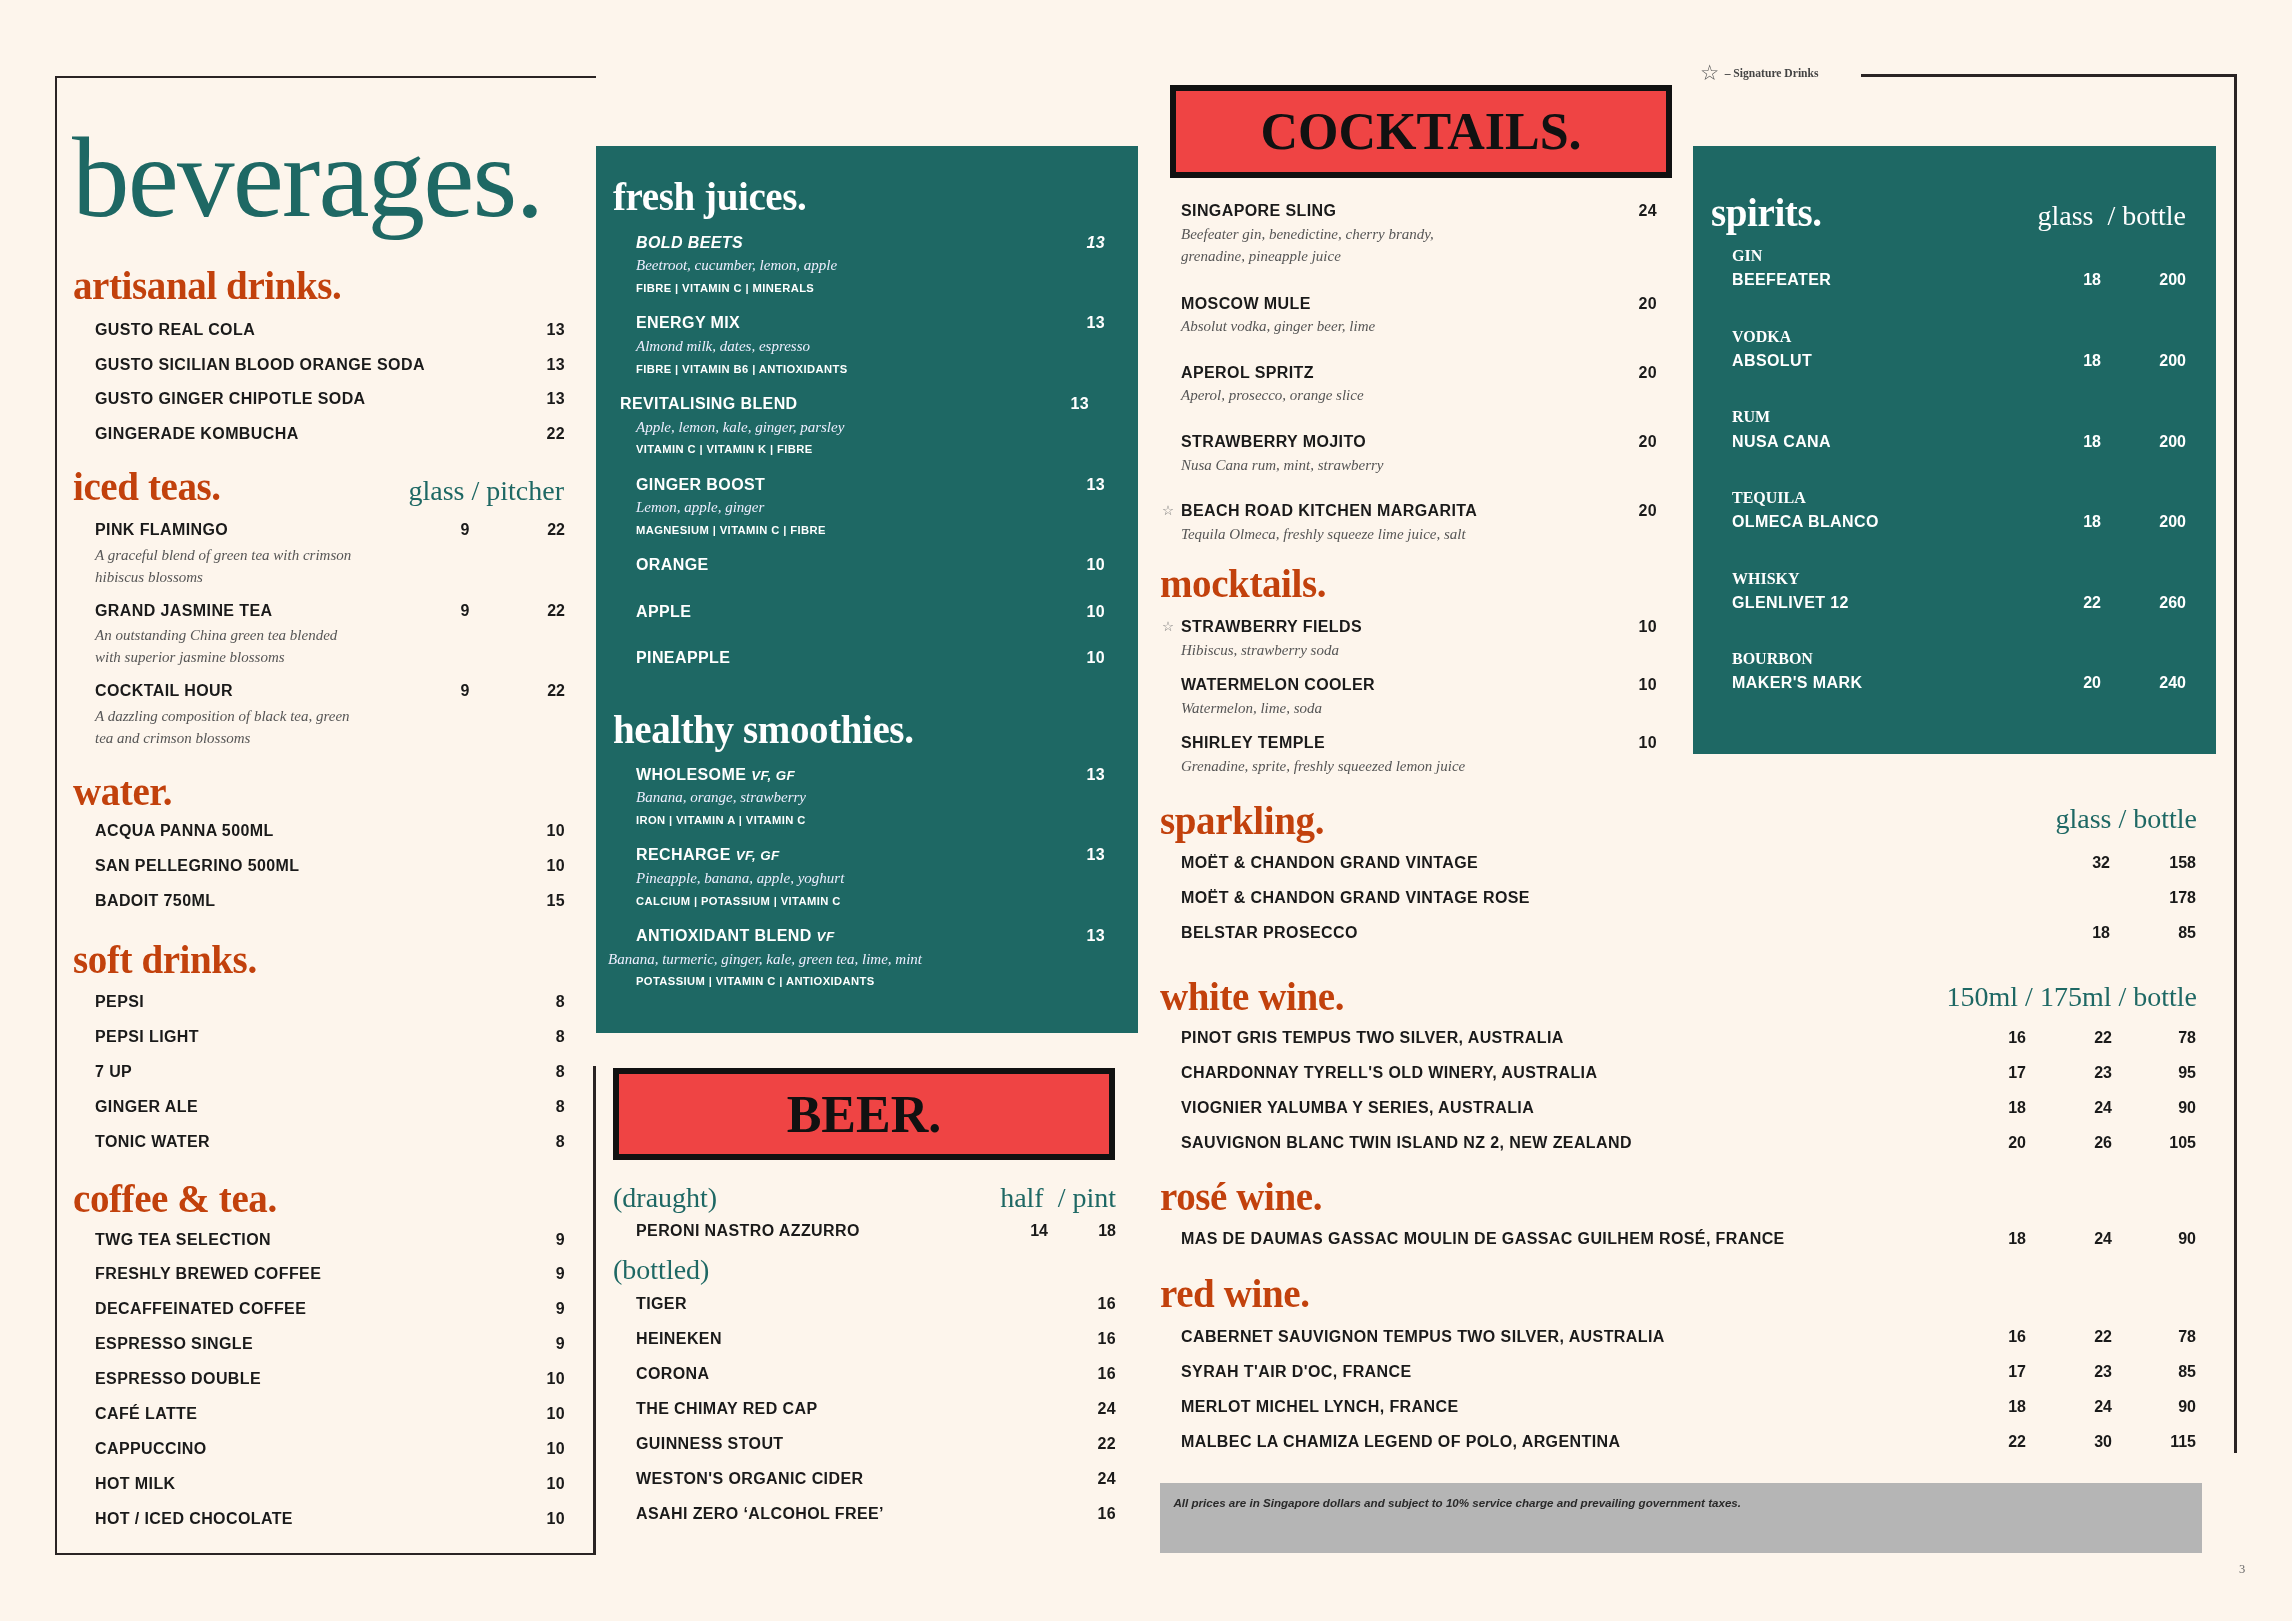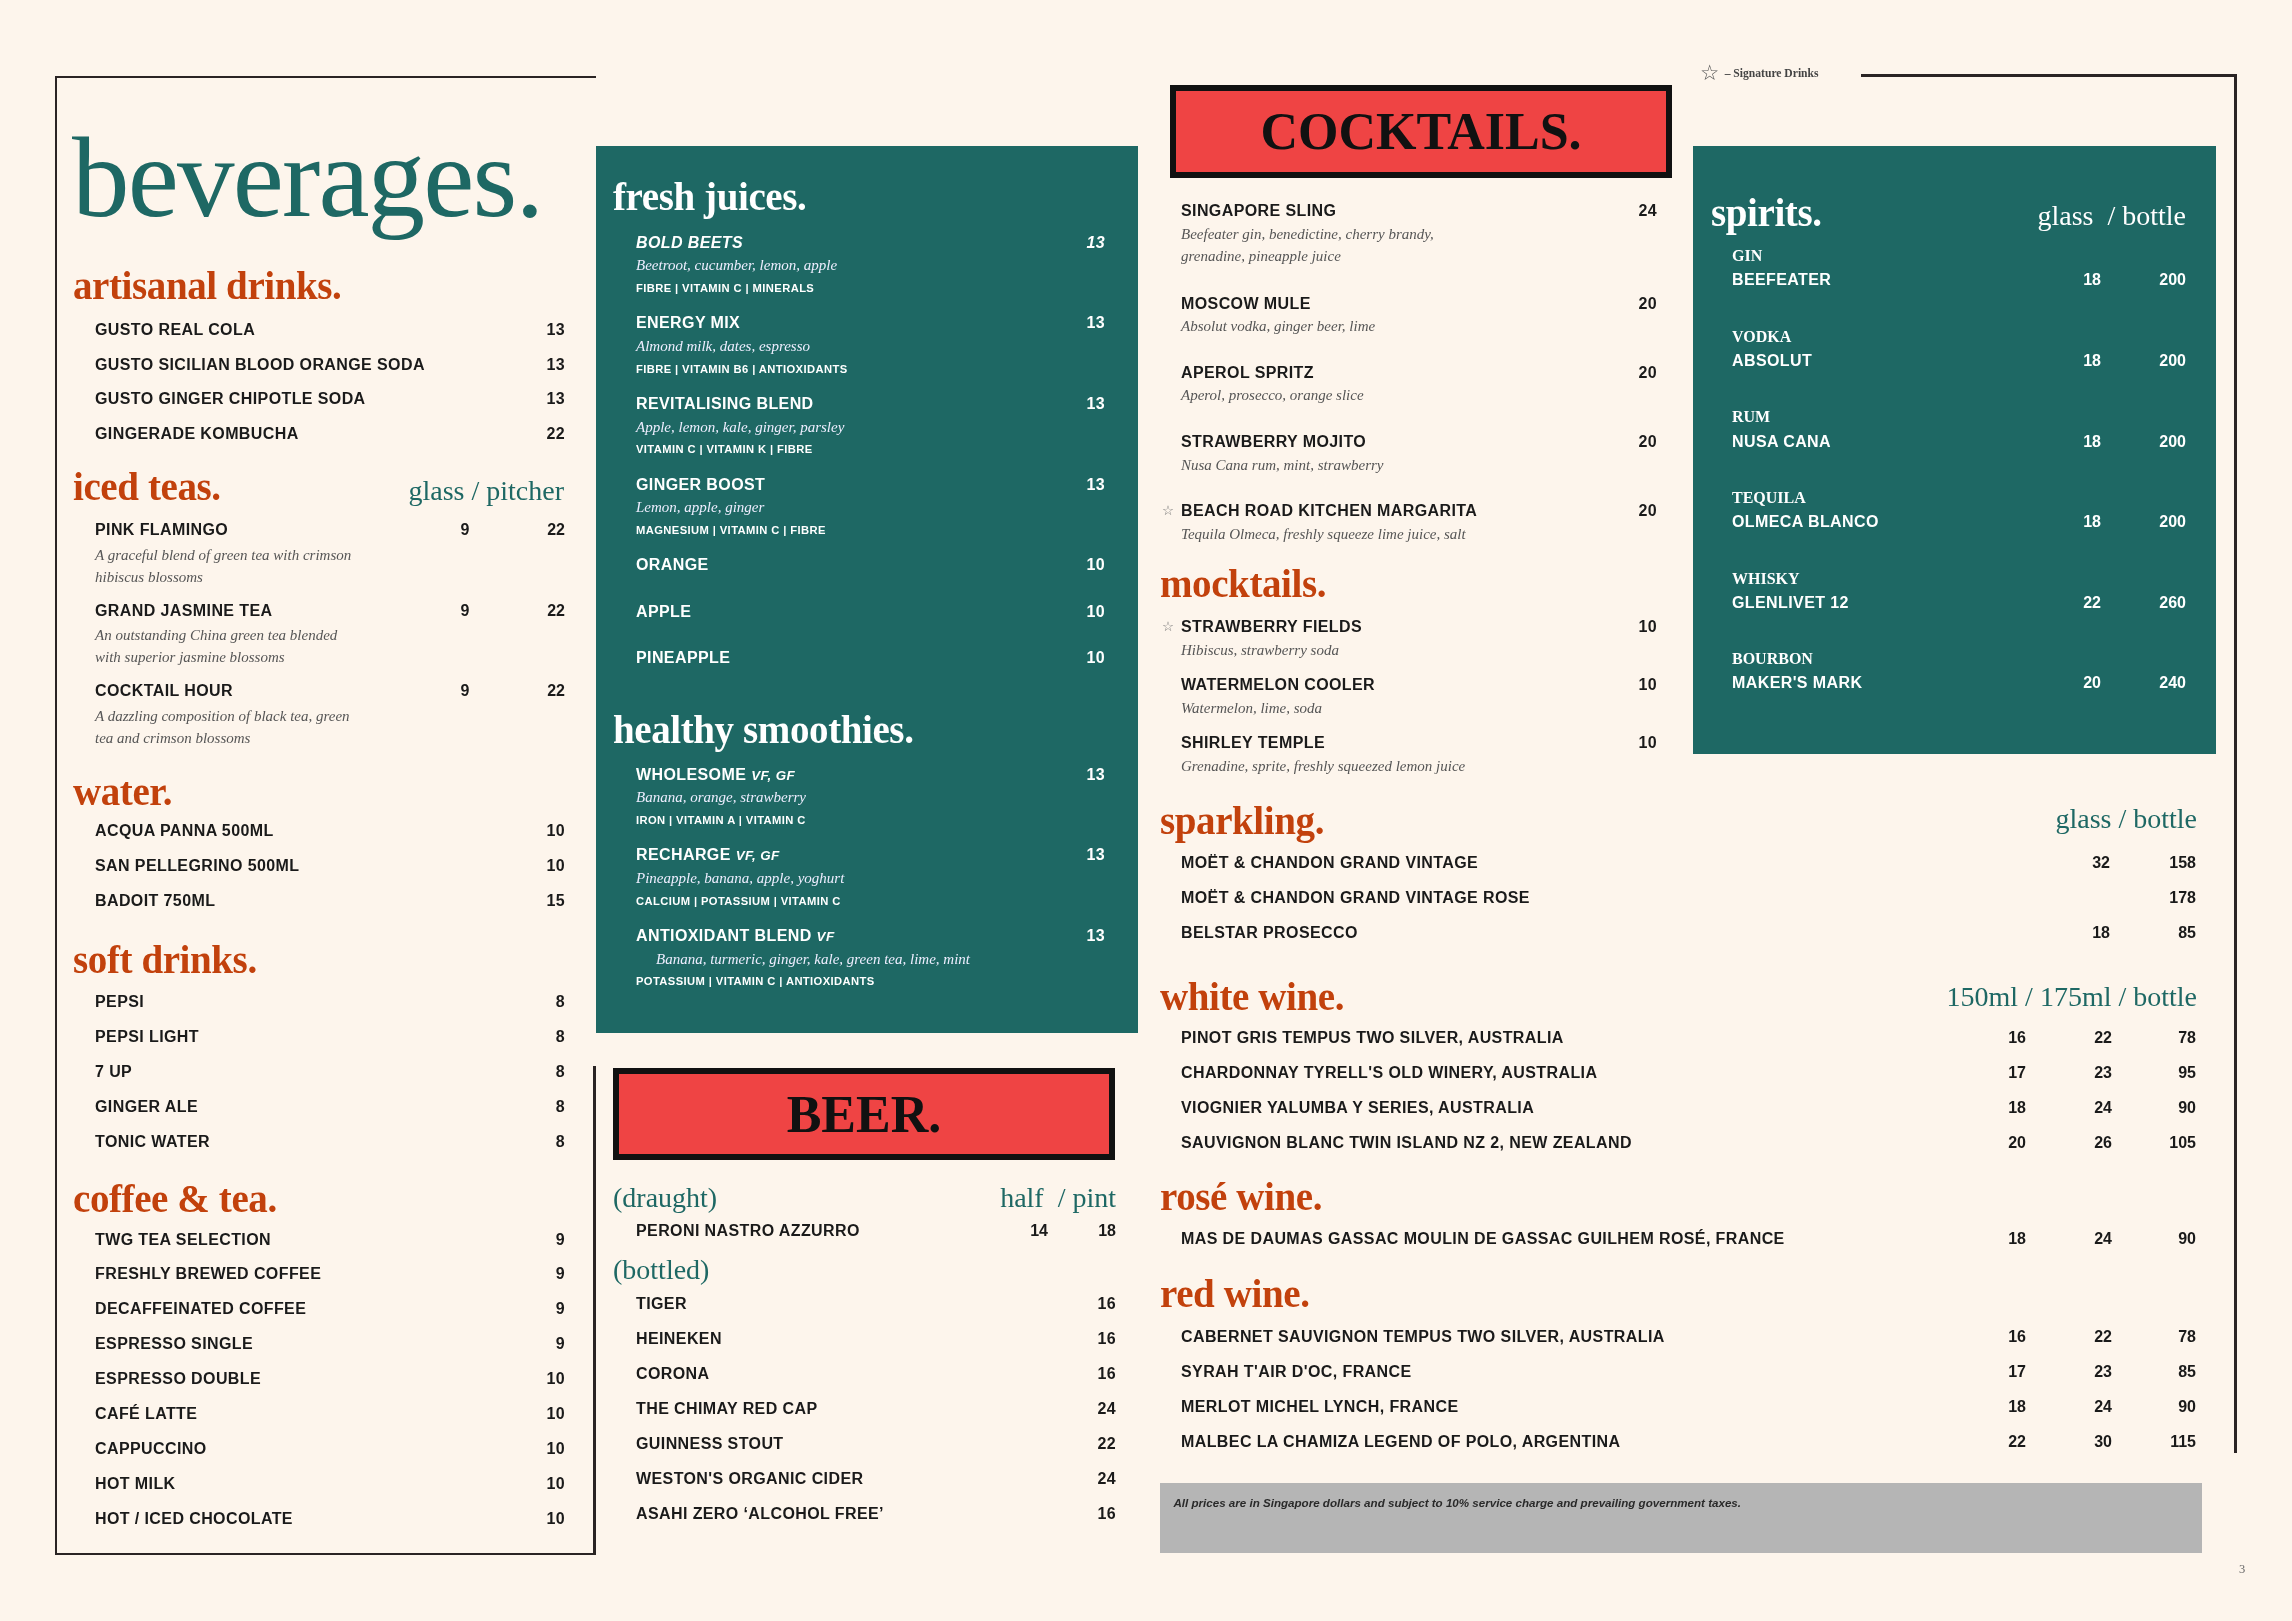--- a/index.html
+++ b/index.html
@@ -198,21 +198,21 @@
   <div class="desc white" style="left:636px;top:254px;">Beetroot, cucumber, lemon, apple</div>
   <div class="tags" style="left:636px;top:282px;">FIBRE | VITAMIN C | MINERALS</div>
 
   <div class="row white-txt" style="left:636px;top:314px;width:469px;">
       <span class="name">ENERGY MIX</span>
       <span>13</span>
     </div>
   <div class="desc white" style="left:636px;top:335px;">Almond milk, dates, espresso</div>
   <div class="tags" style="left:636px;top:363px;">FIBRE | VITAMIN B6 | ANTIOXIDANTS</div>
 
-  <div class="row white-txt" style="left:636px;top:395px;width:469px;gap:13px;">
+  <div class="row white-txt" style="left:620px;top:395px;width:469px;gap:13px;">
       <span class="name">REVITALISING BLEND</span>
       <span>13</span>
     </div>
   <div class="desc white" style="left:636px;top:416px;">Apple, lemon, kale, ginger, parsley</div>
   <div class="tags" style="left:636px;top:443px;">VITAMIN C | VITAMIN K | FIBRE</div>
 
   <div class="row white-txt" style="left:636px;top:476px;width:469px;">
       <span class="name">GINGER BOOST</span>
       <span>13</span>
     </div>
@@ -246,21 +246,21 @@
       <span class="name"><span>RECHARGE</span> <i style="font-size:13.4px;">VF, GF</i></span>
       <span>13</span>
     </div>
   <div class="desc white" style="left:636px;top:867px;">Pineapple, banana, apple, yoghurt</div>
   <div class="tags" style="left:636px;top:895px;">CALCIUM | POTASSIUM | VITAMIN C</div>
 
   <div class="row white-txt" style="left:636px;top:927px;width:469px;">
       <span class="name"><span>ANTIOXIDANT BLEND</span> <i style="font-size:13.4px;">VF</i></span>
       <span>13</span>
     </div>
-  <div class="desc white" style="left:656px;top:948px;">Banana, turmeric, ginger, kale, green tea, lime, mint</div>
+  <div class="desc white" style="left:608px;top:948px;">Banana, turmeric, ginger, kale, green tea, lime, mint</div>
   <div class="tags" style="left:636px;top:975px;">POTASSIUM | VITAMIN C | ANTIOXIDANTS</div>
 </div>
 
 <div class="box-title" style="left:613px;top:1068px;width:502px;height:92px;">
     <span>BEER.</span>
   </div>
 <div class="abs unit" style="left:613px;top:1184px;">(draught)</div>
 <div class="abs unit" style="left:940px;top:1184px;width:176px;text-align:right;white-space:pre;">half  / pint</div>
 <div class="row" style="left:636px;top:1222px;width:358px;">
     <span class="name">PERONI NASTRO AZZURRO</span>

